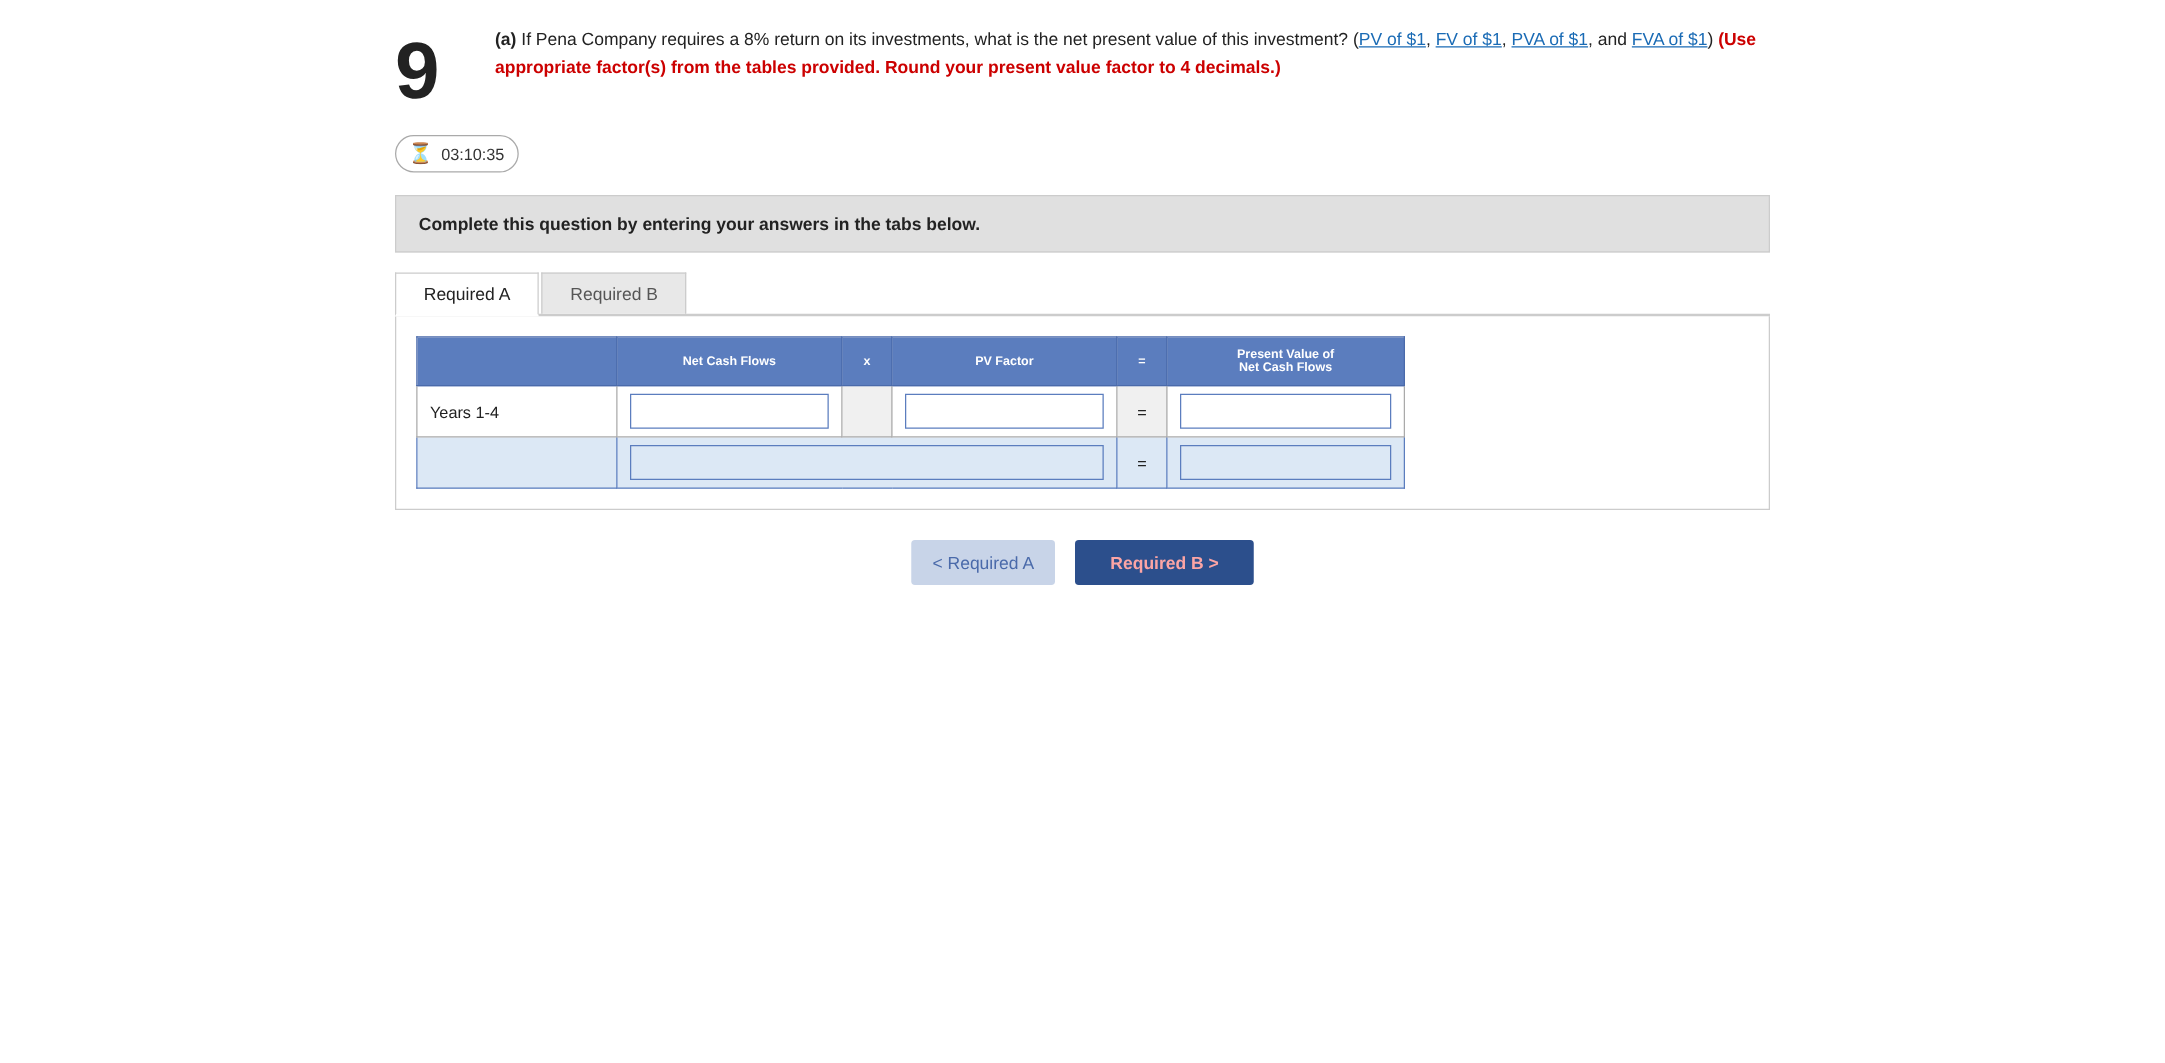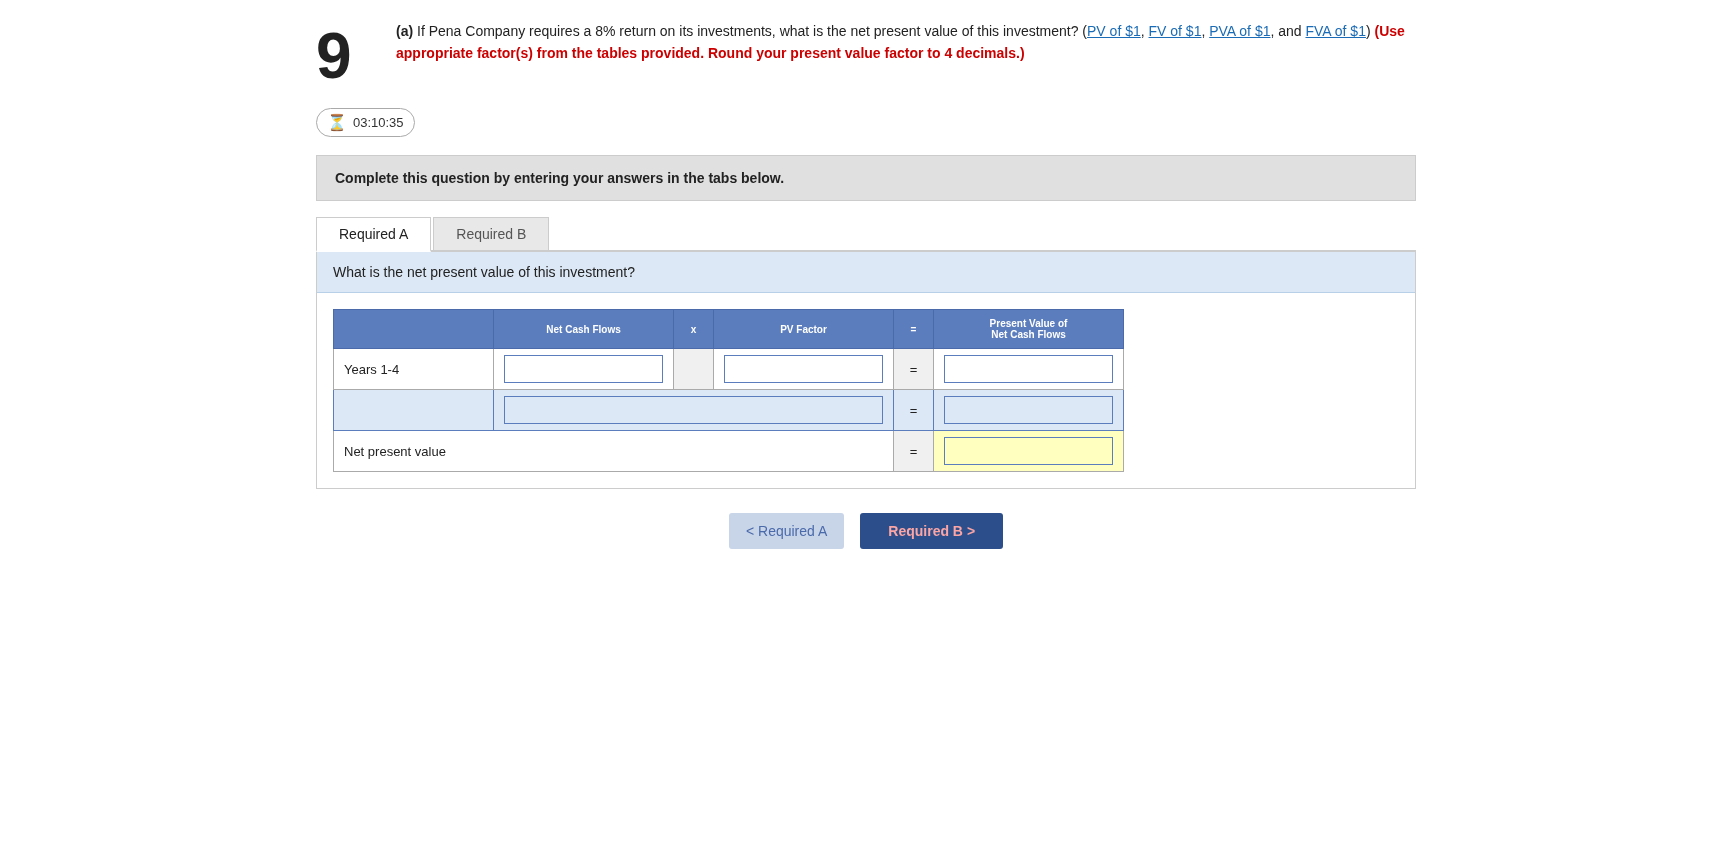--- a/index.html
+++ b/index.html
@@ -290,23 +290,20 @@
       <div class="tab active">
         <span>Required A</span>
       </div>
       <div class="tab inactive">
         <span>Required B</span>
       </div>
     </div>
 
     <div class="tab-content">
 
-      <div class="question-subtext">
-        <span>What is the net present value of this investment?</span>
-      </div>
 
       <div class="table-wrapper">
         <table class="calc-table">
           <thead>
             <tr>
               <th class="header-left"></th>
               <th class="header-net-cash">Net Cash Flows</th>
               <th class="header-x">x</th>
               <th class="header-pv">PV Factor</th>
               <th class="header-eq">=</th>
@@ -334,27 +331,20 @@
               <td class="row-label"></td>
               <td class="input-cell" colspan="3">
                 <input type="text" style="background: rgb(220, 232, 245); border: 1.5px solid rgb(91, 125, 190); width: 100%; height: 28px; padding: 4px 6px;">
               </td>
               <td class="eq-cell" style="background:#dce8f5;">=</td>
               <td class="input-cell" style="background:#dce8f5;">
                 <input type="text" style="background: rgb(220, 232, 245); border: 1.5px solid rgb(91, 125, 190); width: 100%; height: 28px; padding: 4px 6px;">
               </td>
             </tr>
 
-            <tr>
-              <td class="row-label" colspan="4">Net present value</td>
-              <td class="eq-cell">=</td>
-              <td class="yellow-cell">
-                <input type="text" style="background: rgb(255, 255, 192); border: 1.5px solid rgb(91, 125, 190); width: 100%; height: 28px; padding: 4px 6px;">
-              </td>
-            </tr>
           </tbody>
         </table>
       </div>
 
     </div>
   </div>
 
   
   <div class="nav-buttons">
     <button class="btn-prev">

